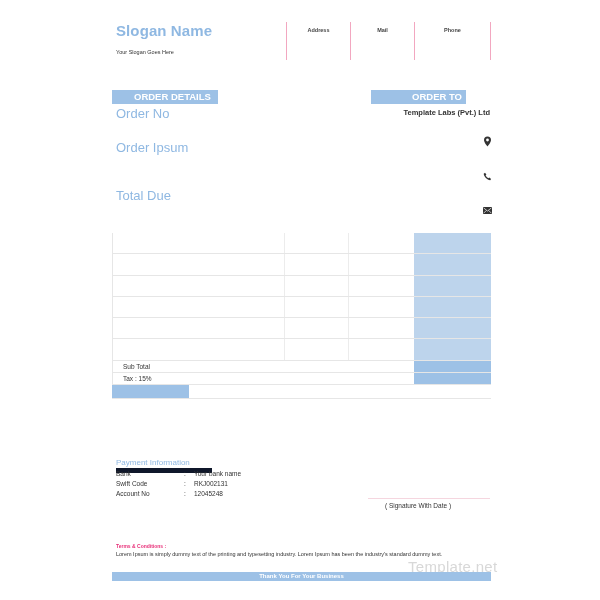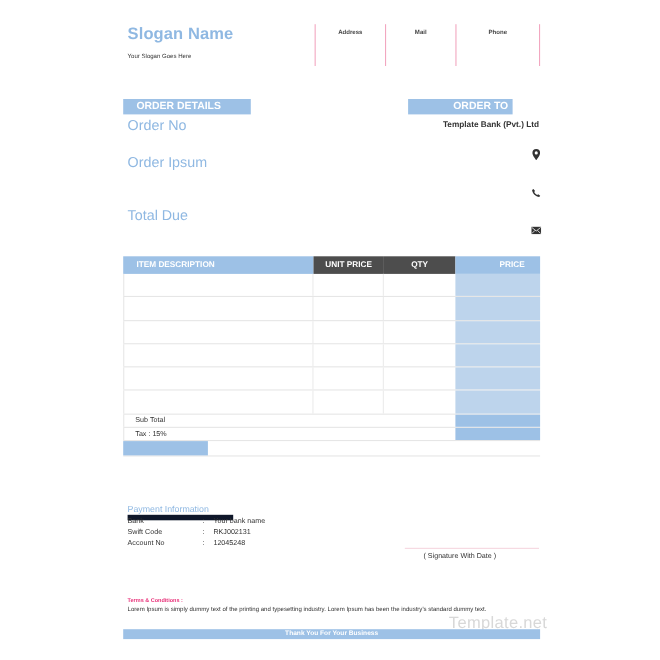--- a/index.html
+++ b/index.html
@@ -8,21 +8,21 @@
   .abs { position: absolute; }
 
   
   .company-name { left: 116px; top: 22px; font-size: 15px; font-weight: bold; color: #8fb8e2; letter-spacing: 0.1px; }
   .slogan { left: 116px; top: 49px; font-size: 5.5px; color: #333; }
   .contact-col { top: 22px; height: 38px; border-left: 1px solid #f2a7c0; font-size: 5.5px; font-weight: bold; color: #444; text-align: center; padding-top: 5px; }
   .contact-end { top: 22px; height: 38px; left: 490px; width: 0; border-left: 1px solid #f2a7c0; }
 
   
   .band { background: #9dc1e6; color: #fff; font-weight: bold; font-size: 9.5px; height: 14px; line-height: 14px; }
-  .order-details-band { left: 112px; top: 90px; width: 116px; padding-left: 12px; }
+  .order-details-band { left: 112px; top: 90px; width: 106px; padding-left: 22px; }
   .order-to-band { left: 371px; top: 90px; width: 95px; text-align: right; padding-right: 4px; }
   .order-label { left: 116px; font-size: 13px; color: #8fb8e2; }
   .order-to-name { right: 110px; top: 108px; font-size: 7.5px; font-weight: bold; color: #333; }
   .icon { left: 483px; width: 9px; height: 10px; color: #333; }
 
   
   .table { left: 112px; top: 233px; width: 379px; }
   .thead { display: flex; height: 16px; }
   .th { font-size: 7.5px; font-weight: bold; color: #fff; line-height: 16px; }
   .th-desc { width: 173px; background: #9dc1e6; padding-left: 12px; }
@@ -64,46 +64,40 @@
 <div class="abs contact-col" style="left:350px;width:64px;">Mail</div>
 <div class="abs contact-col" style="left:414px;width:76px;">Phone</div>
 <div class="abs contact-end"></div>
 
 <div class="abs band order-details-band">ORDER DETAILS</div>
 <div class="abs order-label" style="top:106px;">Order No</div>
 <div class="abs order-label" style="top:140px;">Order Ipsum</div>
 <div class="abs order-label" style="top:175px;margin-top:13px;">Total Due</div>
 
 <div class="abs band order-to-band">ORDER TO</div>
-<div class="abs order-to-name">Template Bank (Pvt.) Ltd</div>
+<div class="abs order-to-name">Template Labs (Pvt.) Ltd</div>
 <div class="abs icon" style="top:133px;">
   <svg width="9" height="11" viewBox="0 0 9 11">
       <path d="M4.5 0.5a3.5 3.5 0 0 1 3.5 3.5c0 2.5-3.5 6.5-3.5 6.5S1 6.5 1 4a3.5 3.5 0 0 1 3.5-3.5z" fill="#333"></path>
       <circle cx="4.5" cy="4" r="1.4" fill="#fff"></circle>
     </svg>
 </div>
 <div class="abs icon" style="top:167px;">
   <svg width="9" height="9" viewBox="0 0 9 9">
       <path d="M2 0.8l1.4 1.8-0.8 1c0.6 1.2 1.5 2.1 2.7 2.7l1-0.8 1.8 1.4-0.9 1.3C4 7.8 1 4.9 0.7 1.7z" fill="#333"></path>
     </svg>
 </div>
 <div class="abs icon" style="top:200px;">
   <svg width="9" height="7" viewBox="0 0 9 7">
       <rect x="0" y="0" width="9" height="7" fill="#333"></rect>
       <path d="M0.5 0.8L4.5 4 8.5 0.8M0.5 6.3L3.4 3.4M8.5 6.3L5.6 3.4" stroke="#fff" stroke-width="0.7" fill="none"></path>
     </svg>
 </div>
 
 <div class="abs table">
-  <div class="thead">
-    <div class="th th-desc">ITEM DESCRIPTION</div>
-    <div class="th th-unit">UNIT PRICE</div>
-    <div class="th th-qty">QTY</div>
-    <div class="th th-price">PRICE</div>
-  </div>
   <div class="trow">
     <div class="td td-desc"></div>
     <div class="td td-unit"></div>
     <div class="td td-qty"></div>
     <div class="td td-price"></div>
   </div>
   <div class="trow">
     <div class="td td-desc"></div>
     <div class="td td-unit"></div>
     <div class="td td-qty"></div>

